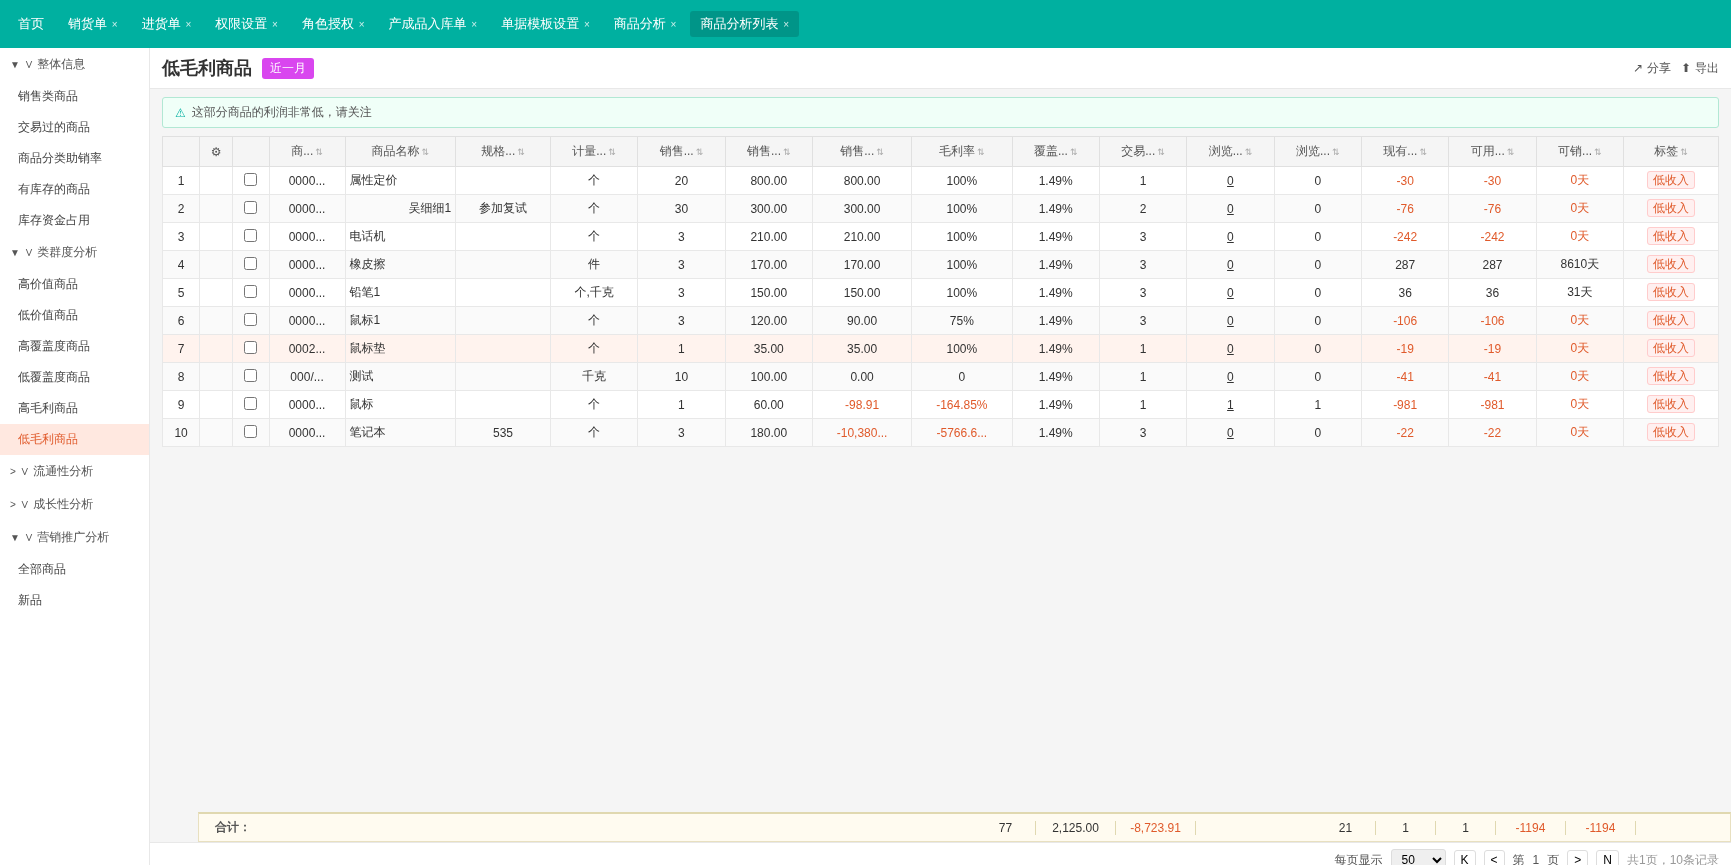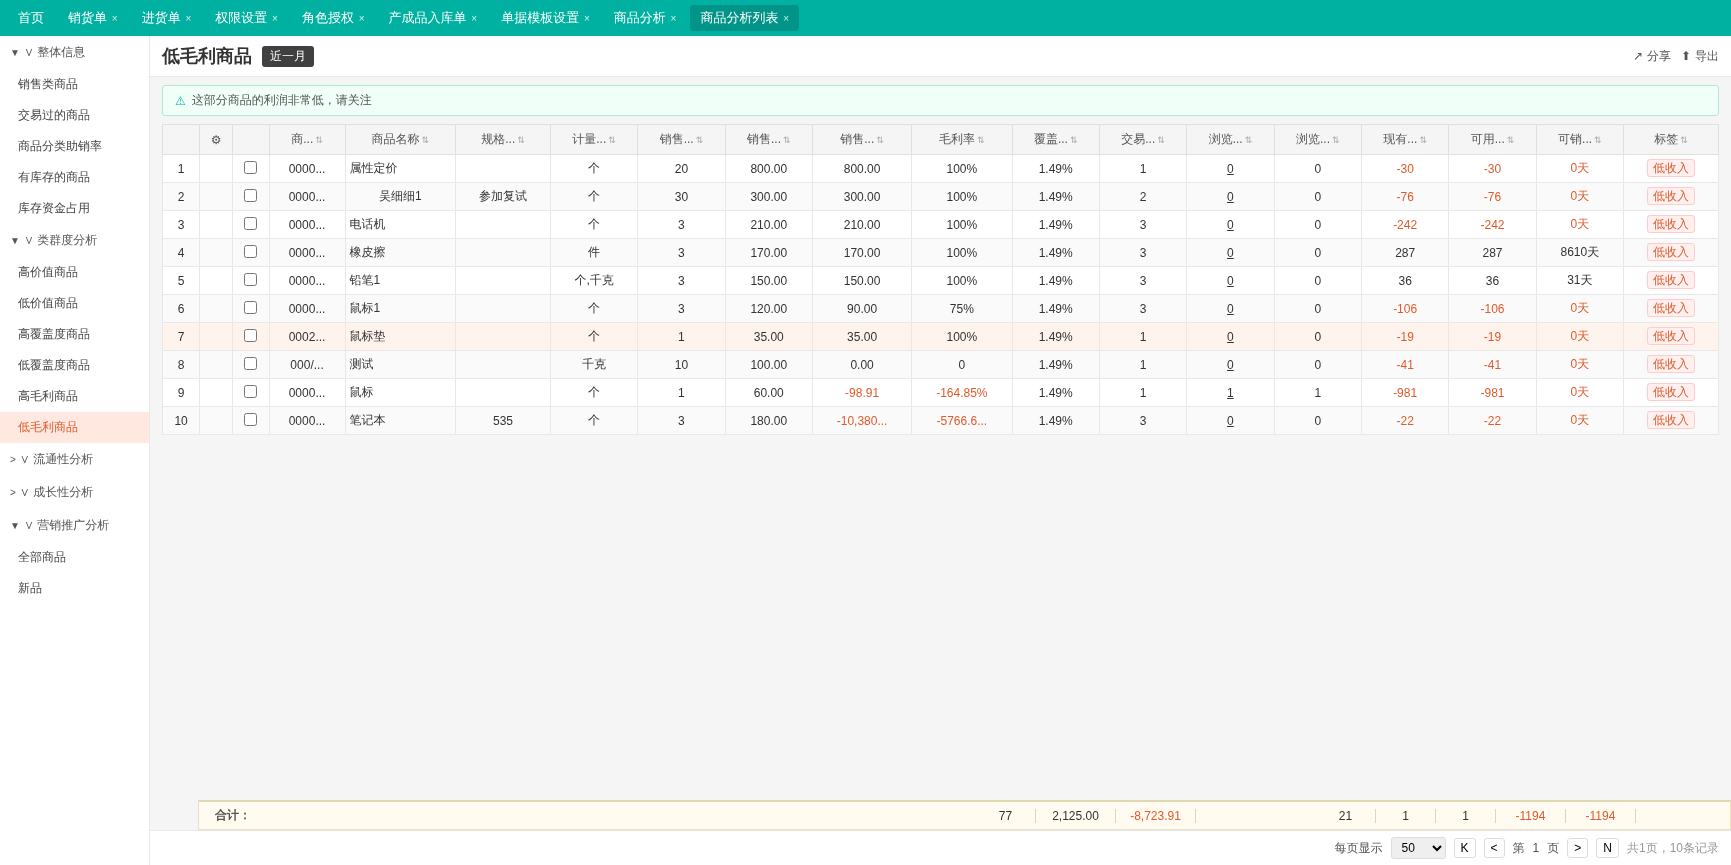--- a/index.html
+++ b/index.html
@@ -3,21 +3,21 @@
   <meta charset="utf-8">
   <style>
     * { margin: 0; padding: 0; box-sizing: border-box; }
     body { font-family: "Microsoft YaHei", "PingFang SC", sans-serif; font-size: 12px; background: #f5f5f5; color: #333; }
 
     
     .top-nav {
       display: flex;
       align-items: center;
       background: #00b0a0;
-      height: 36px;
+      height: 48px;
       padding: 0 8px;
       gap: 4px;
     }
     .nav-item {
       color: #fff;
       padding: 4px 10px;
       cursor: pointer;
       border-radius: 3px;
       white-space: nowrap;
       font-size: 13px;
@@ -72,21 +72,21 @@
       background: #fff;
       border-bottom: 1px solid #e8e8e8;
       gap: 10px;
     }
     .page-title {
       font-size: 18px;
       font-weight: bold;
       color: #333;
     }
     .tag-btn {
-      background: #404040;
+      background: #d946ef;
       color: #fff;
       border: none;
       border-radius: 3px;
       padding: 2px 8px;
       font-size: 12px;
       cursor: pointer;
     }
     .search-box {
       display: flex;
       align-items: center;
@@ -355,21 +355,21 @@
               <td class="red-text">-30</td>
               <td class="red-text">-30</td>
               <td class="red-text">0天</td>
               <td><span class="tag-label">低收入</span></td>
             </tr>
             <tr>
               <td>2</td>
               <td></td>
               <td><input type="checkbox" style=""></td>
               <td>0000...</td>
-              <td style="text-align: center;">吴细细1</td>
+              <td style="text-align: right;">吴细细1</td>
               <td>参加复试</td>
               <td>个</td>
               <td>30</td>
               <td>300.00</td>
               <td>300.00</td>
               <td>100%</td>
               <td>1.49%</td>
               <td>2</td>
               <td class="underline-link">0</td>
               <td>0</td>

